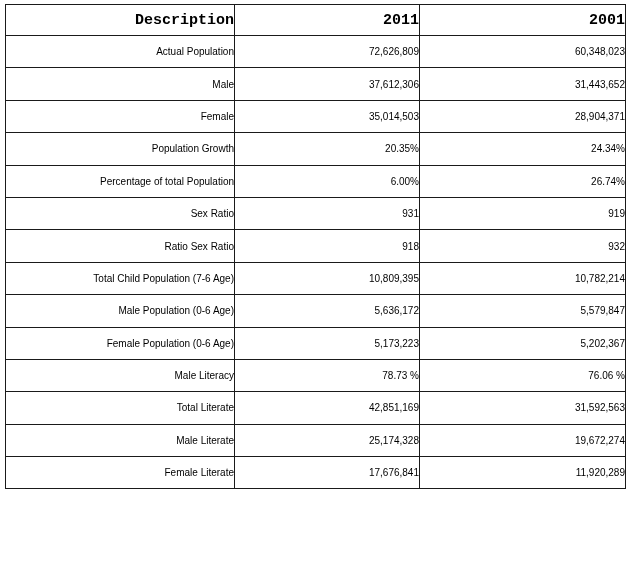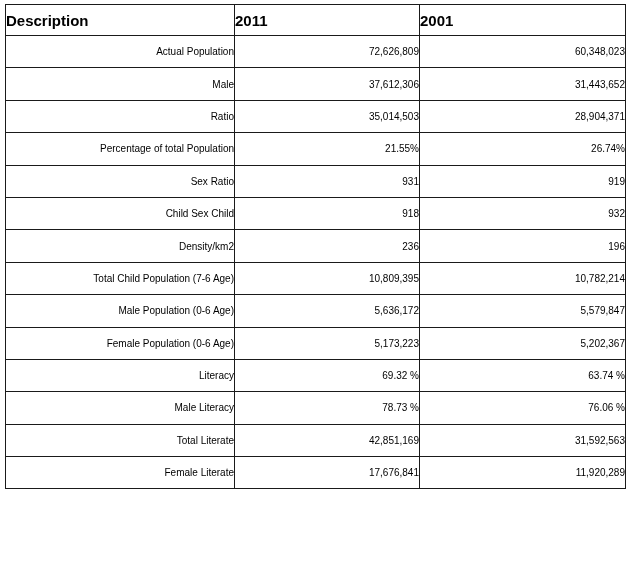--- a/index.html
+++ b/index.html
@@ -26,24 +26,24 @@
     table-layout: fixed;
   }
   table.data-table th,
   table.data-table td {
     border: 1px solid #1a1a1a;
     padding: 0;
     vertical-align: middle;
   }
   table.data-table thead th {
     height: 30px;
-    text-align: left;
+    text-align: right;
     font-weight: bold;
     font-size: 15px;
-    font-family: Liberation Sans, sans-serif;
+    font-family: Liberation Mono, monospace;
   }
   table.data-table tbody td {
     height: 31.4px;
     font-size: 10px;
     font-family: Liberation Sans, sans-serif;
     padding-left: 6px;
     text-align: right;
     white-space: nowrap;
     overflow: hidden;
   }
@@ -73,73 +73,73 @@
           <td>Actual Population</td>
           <td>72,626,809</td>
           <td>60,348,023</td>
         </tr>
         <tr>
           <td>Male</td>
           <td>37,612,306</td>
           <td>31,443,652</td>
         </tr>
         <tr>
-          <td>Ratio</td>
+          <td>Female</td>
           <td>35,014,503</td>
           <td>28,904,371</td>
         </tr>
         <tr>
+          <td>Population Growth</td>
+          <td>20.35%</td>
+          <td>24.34%</td>
+        </tr>
+        <tr>
           <td>Percentage of total Population</td>
-          <td>21.55%</td>
+          <td>6.00%</td>
           <td>26.74%</td>
         </tr>
         <tr>
           <td>Sex Ratio</td>
           <td>931</td>
           <td>919</td>
         </tr>
         <tr>
-          <td>Child Sex Child</td>
+          <td>Ratio Sex Ratio</td>
           <td>918</td>
           <td>932</td>
-        </tr>
-        <tr>
-          <td>Density/km2</td>
-          <td>236</td>
-          <td>196</td>
         </tr>
         <tr>
           <td>Total Child Population (7-6 Age)</td>
           <td>10,809,395</td>
           <td>10,782,214</td>
         </tr>
         <tr>
           <td>Male Population (0-6 Age)</td>
           <td>5,636,172</td>
           <td>5,579,847</td>
         </tr>
         <tr>
           <td>Female Population (0-6 Age)</td>
           <td>5,173,223</td>
           <td>5,202,367</td>
         </tr>
         <tr>
-          <td>Literacy</td>
-          <td>69.32 %</td>
-          <td>63.74 %</td>
-        </tr>
-        <tr>
           <td>Male Literacy</td>
           <td>78.73 %</td>
           <td>76.06 %</td>
         </tr>
         <tr>
           <td>Total Literate</td>
           <td>42,851,169</td>
           <td>31,592,563</td>
+        </tr>
+        <tr>
+          <td>Male Literate</td>
+          <td>25,174,328</td>
+          <td>19,672,274</td>
         </tr>
         <tr>
           <td>Female Literate</td>
           <td>17,676,841</td>
           <td>11,920,289</td>
         </tr>
       </tbody>
   </table>
 </div>
 

